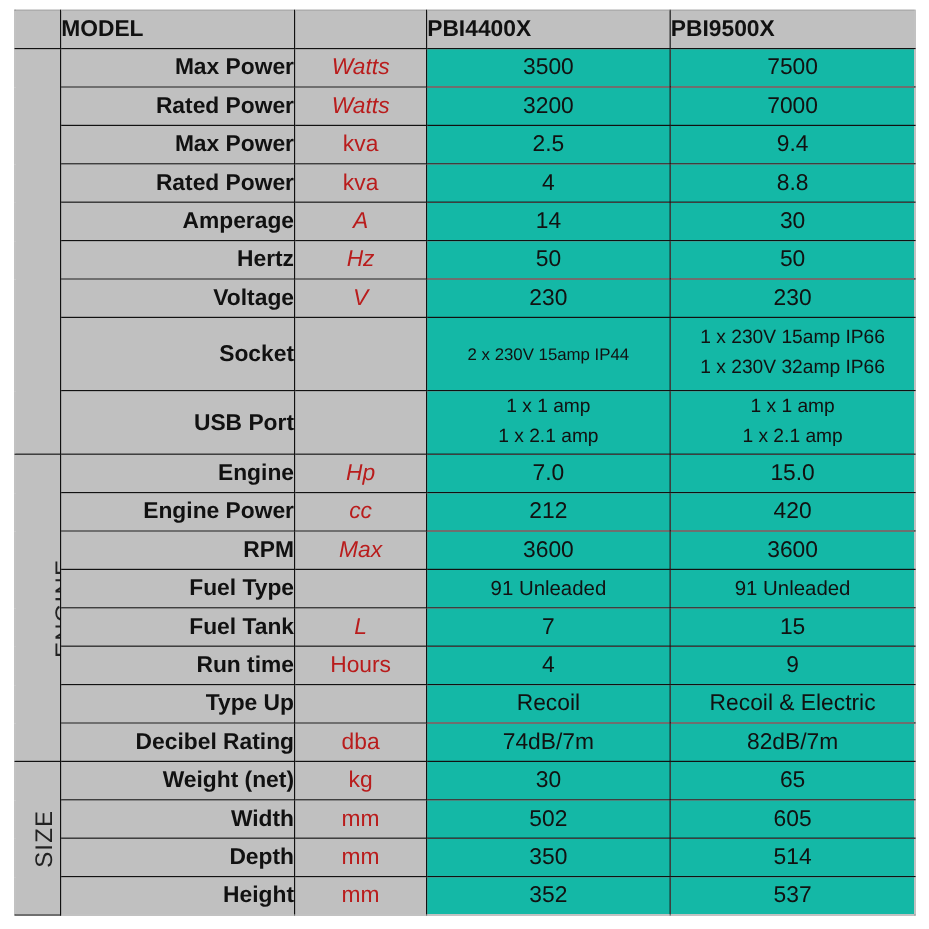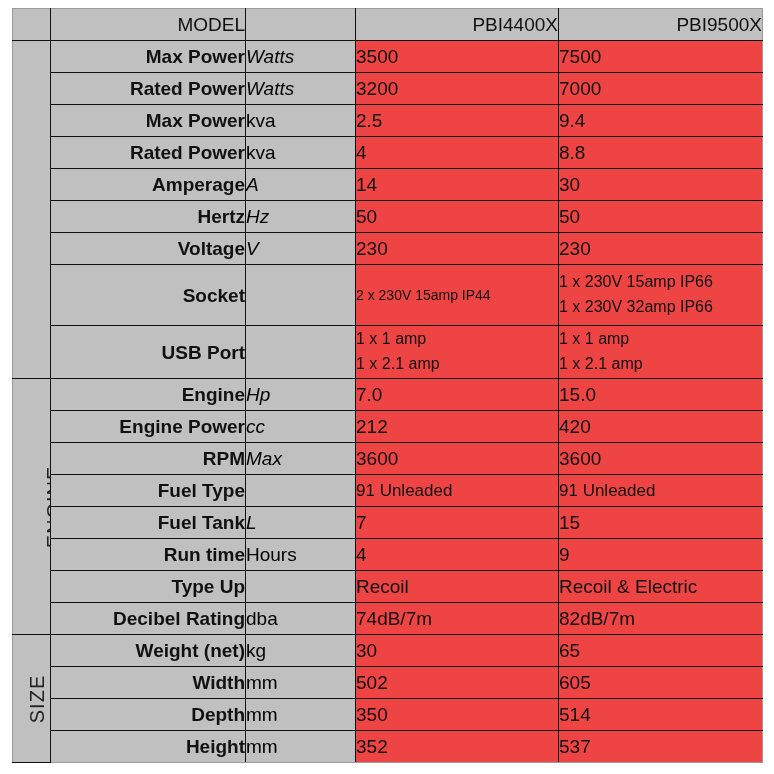--- a/index.html
+++ b/index.html
@@ -21,33 +21,33 @@
       overflow: hidden;
       white-space: nowrap;
     }
     table.spec tr:first-child th { border-top: none; }
     col.c-sec { width: 38px; }
     col.c-lbl { width: 195px; }
     col.c-unit { width: 110px; }
     col.c-a { width: 203px; }
     col.c-b { width: 204px; }
     .grey { background: #c0c0c0; }
-    .hdr { font-weight: normal; text-align: right; font-size: 19px; }
+    .hdr { font-weight: bold; text-align: left; font-size: 19px; }
     .sec {
       background: #c0c0c0; text-align: center; border-left: none !important;
       border-top: 1px solid #111;
     }
     .sec-inner {
       display: inline-block; transform: rotate(-90deg); white-space: nowrap;
       font-size: 20px; letter-spacing: 1px; color: #222;
     }
     .lbl { font-weight: bold; padding-left: 4px !important; text-align: right; }
-    .unit { color: #000000; }
+    .unit { text-align: center; color: #b91c1c; }
     .unit.it { font-style: italic; }
-    .val { text-align: left; color: #111; background: #ef4444; }
+    .val { text-align: center; color: #111; background: #14b8a6; }
     .val.small { font-size: 14px; line-height: 1.5; }
     .val.small2 { font-size: 16px; line-height: 1.55; }
     tr.tall2 td { height: 60px; }
     tr.tall3 td { height: 52px; }
     .hdr-sec { background: #c0c0c0; border-left: none !important; border-top: none; }
     .hdr-unit { background: #c0c0c0; }
     .hdr-model { background: #c0c0c0; }
     .last-col { border-right: 1px solid #9a9a9a !important; }
     table.spec tr:last-child td { border-bottom: 1px solid #9a9a9a; }
   </style>

